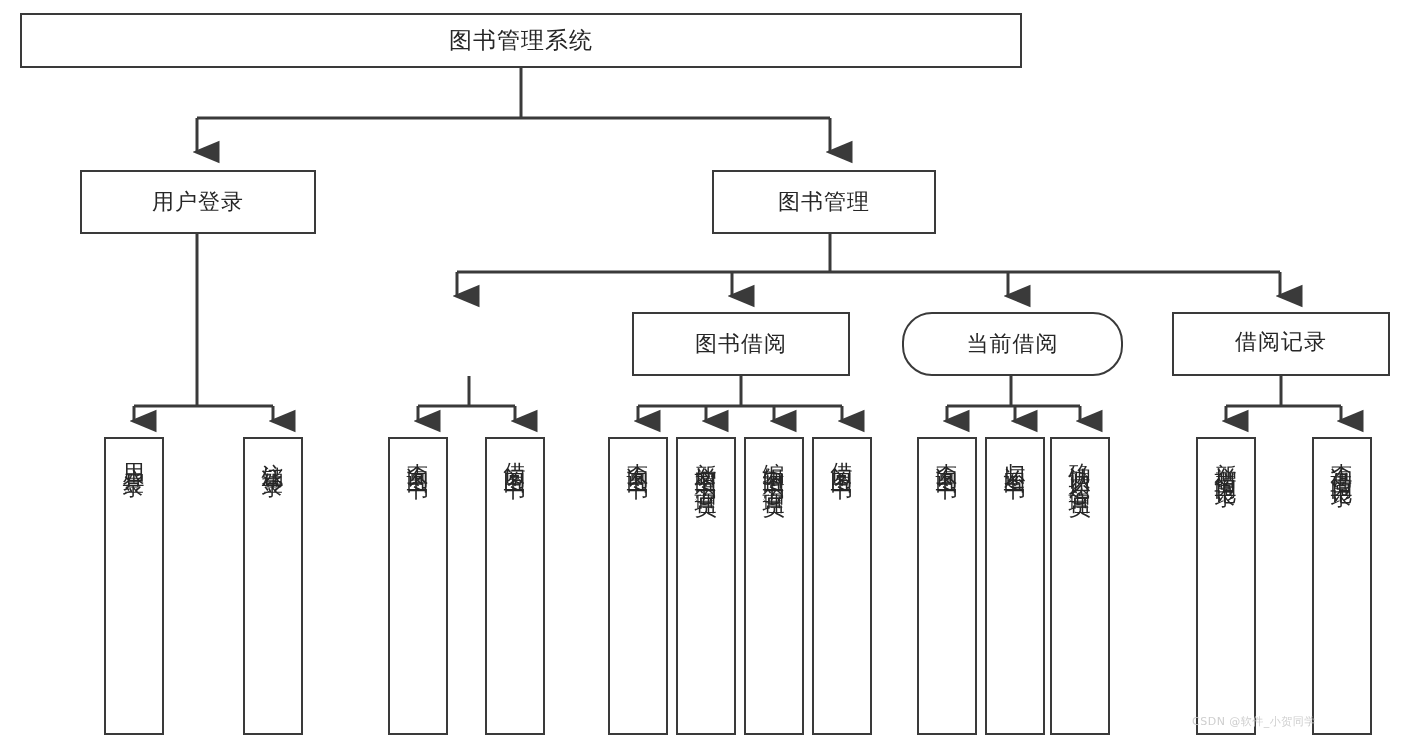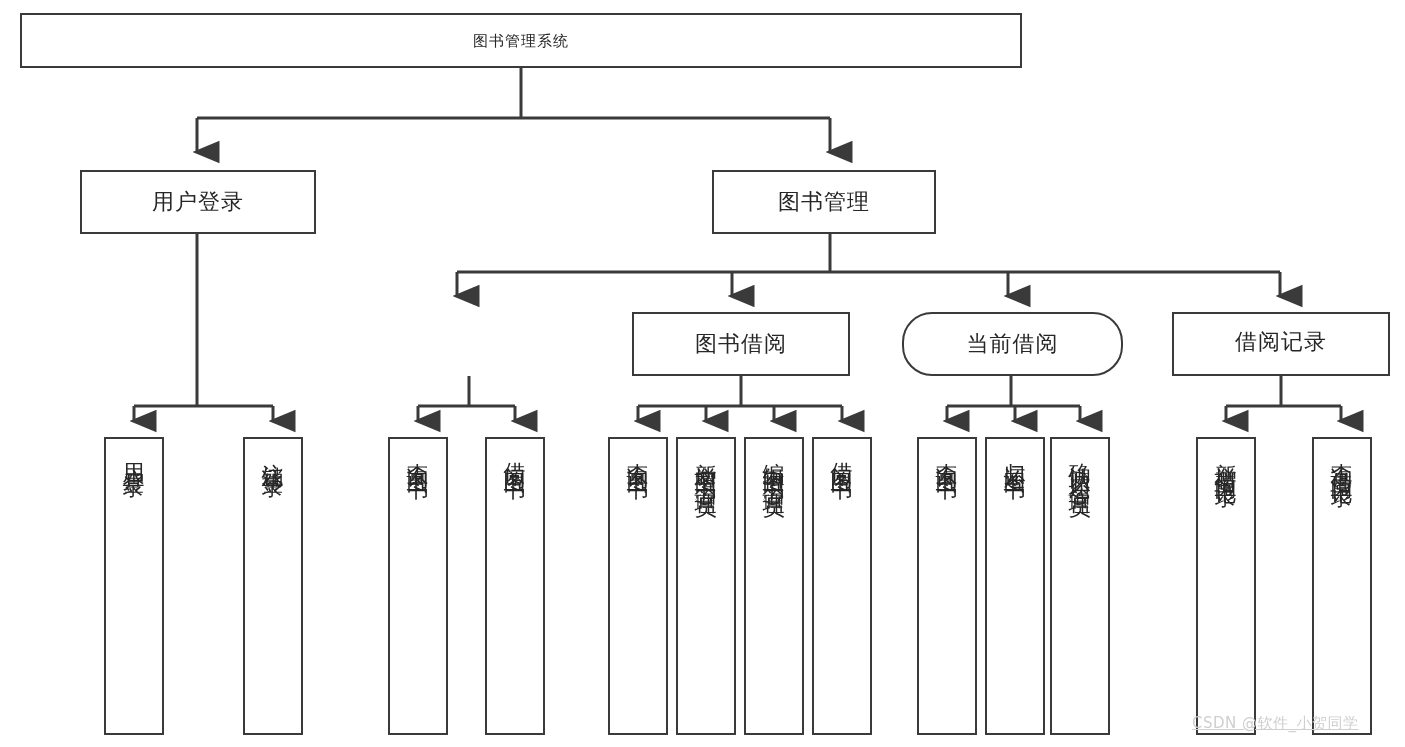--- a/index.html
+++ b/index.html
@@ -34,21 +34,21 @@
     align-items: center;
     justify-content: center;
     color: #262626;
   }
   .node.horiz {
     font-size: 22px;
     letter-spacing: 1px;
     line-height: 1.2;
   }
   .node.root {
-    font-size: 15px;
+    font-size: 23px;
   }
   .node.vert {
     writing-mode: vertical-rl;
     text-orientation: upright;
     font-size: 22px;
     letter-spacing: 5px;
     line-height: 1.05;
     padding-top: 6px;
     padding-bottom: 6px;
     align-items: center;
@@ -56,25 +56,24 @@
   }
   .node.vert .vtext {
     writing-mode: vertical-rl;
     text-orientation: upright;
     display: block;
     white-space: nowrap;
   }
   .watermark {
     position: absolute;
     color: #cfcfcf;
-    font-size: 15px;
+    font-size: 11px;
     letter-spacing: 0.5px;
     white-space: nowrap;
     user-select: none;
-    text-decoration: underline;
   }
 </style>
 </head>
 <body>
 
 <div id="canvas">
 
   <svg id="wires" viewBox="0 0 1405 747" xmlns="http://www.w3.org/2000/svg">
     <defs>
       <marker id="arrow" viewBox="0 0 12 12" refX="6" refY="10" markerWidth="9" markerHeight="9" orient="auto-start-reverse">

